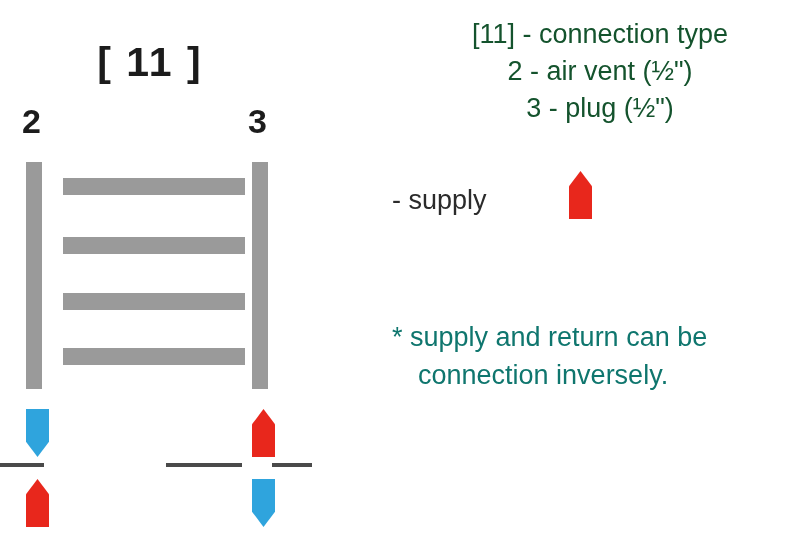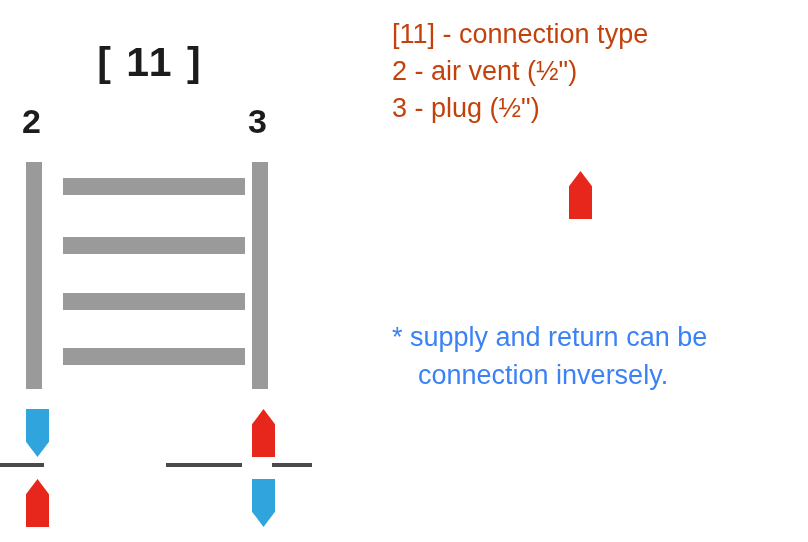--- a/index.html
+++ b/index.html
@@ -123,22 +123,23 @@
 
   .spec-list {
     position: absolute;
     left: 0;
     top: 16px;
     width: 416px;
   }
   .spec-line {
     font-size: 27px;
     line-height: 37px;
-    color: #c2410c;
+    color: #14532d;
     white-space: nowrap;
+    text-align: center;
   }
 
   .legend {
     position: absolute;
     left: 0;
     top: 182px;
     width: 416px;
   }
   .legend-row {
     position: relative;
@@ -157,21 +158,21 @@
   .legend-row.supply-row .arrow { top: -11px; }
   .legend-row.return-row .arrow { top: 2px; }
 
   .footnote {
     position: absolute;
     left: 0;
     top: 318px;
     width: 416px;
     font-size: 27px;
     line-height: 38px;
-    color: #3b82f6;
+    color: #0f766e;
   }
   .footnote .l2 { padding-left: 26px; }
 </style>
 </head>
 <body>
 
 <div class="stage">
 
   <div class="diagram">
 
@@ -211,20 +212,21 @@
 
     <div class="spec-list">
       <div class="spec-line">[11] - connection type</div>
       <div class="spec-line">2 - air vent (½")</div>
       <div class="spec-line">3 - plug (½")</div>
     </div>
 
     <div class="legend">
 
       <div class="legend-row supply-row">
+        <div class="legend-label">- supply</div>
         <div class="arrow up supply">
           <div class="body"></div>
         </div>
       </div>
 
 
     </div>
 
     <div class="footnote">
       <div class="l1">* supply and return can be</div>

